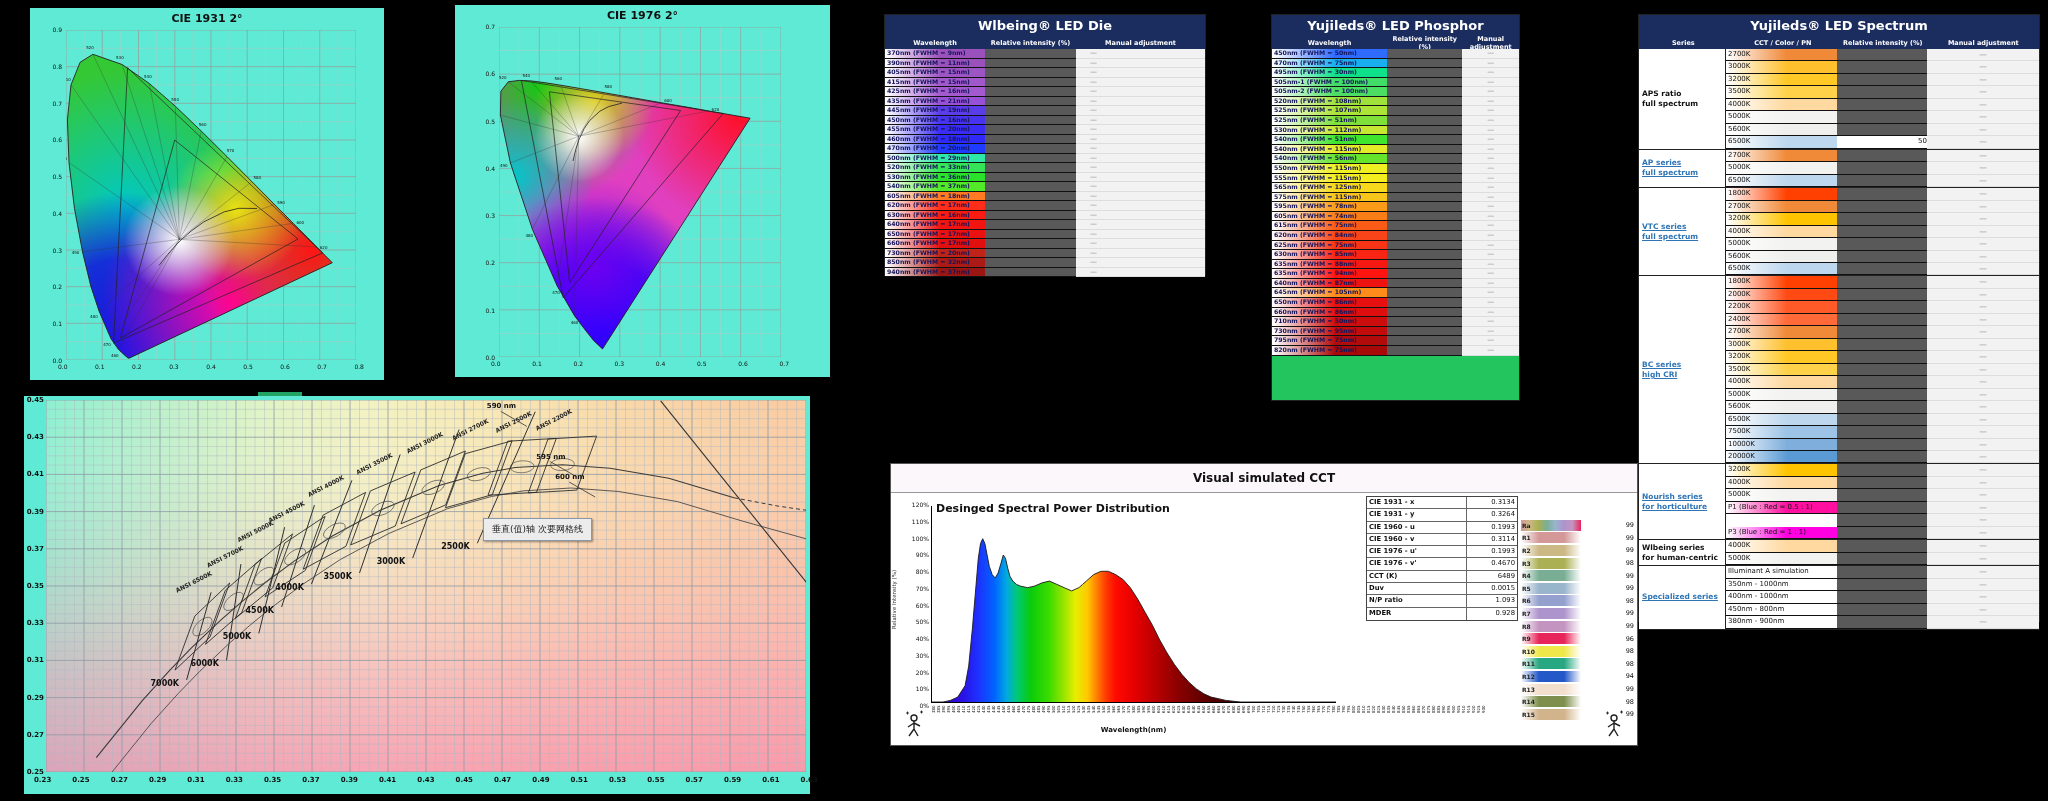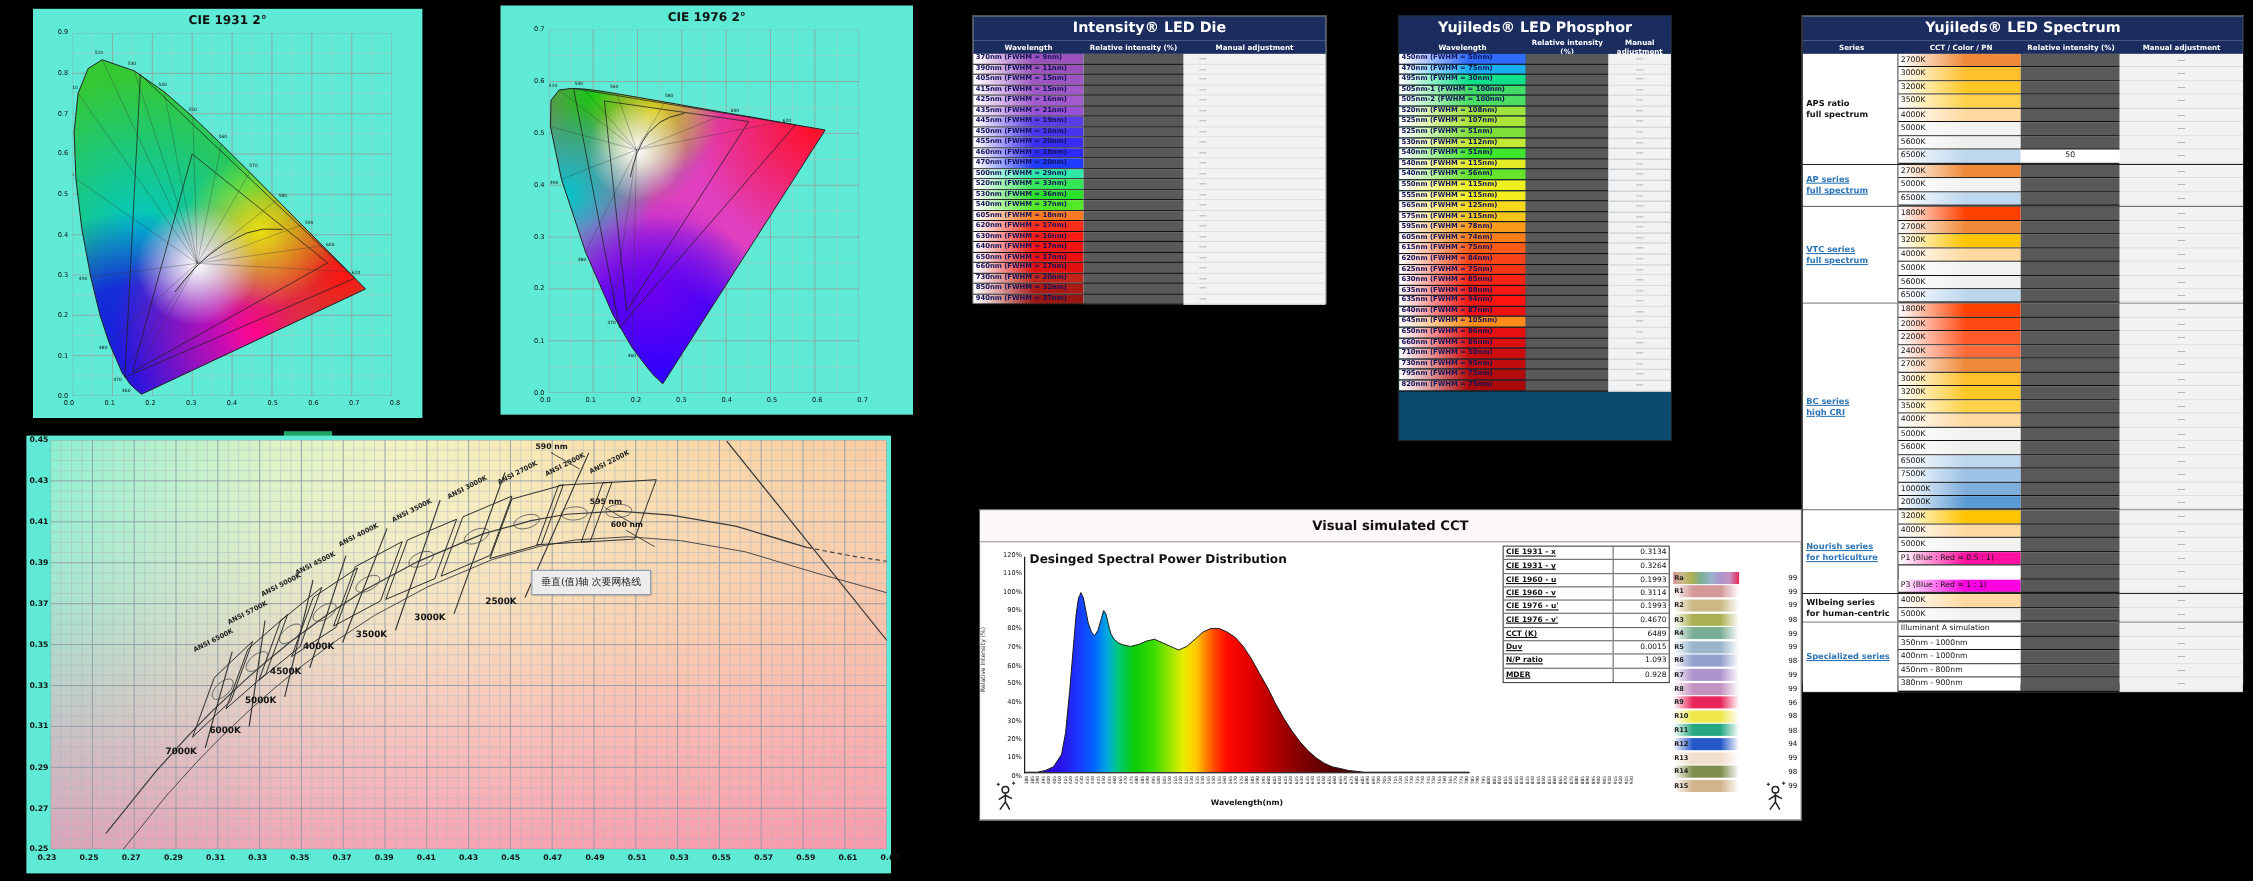--- a/index.html
+++ b/index.html
@@ -40,21 +40,21 @@
 
   
   .ttitle { background:var(--navy,#1B2D5F); color:#fff; font-weight:bold;
     text-align:center; font-size:13px; height:22px; line-height:22px; }
   .thead { background:var(--navy,#1B2D5F); color:#fff; font-weight:bold;
     font-size:6.5px; height:12px; display:flex; align-items:center; }
   .thead > div { text-align:center; }
   .tbody { display:flex; flex-direction:column; }
 
   #pdie  { left:884px; top:14px; width:322px; height:262px; background:#fff; border:1px solid #222; }
-  #pphos { left:1271px; top:14px; width:249px; height:387px; background:#0c4a6e; border:1px solid #222; }
+  #pphos { left:1271px; top:14px; width:249px; height:387px; background:#22c55e; border:1px solid #222; }
   #pspec { left:1638px; top:14px; width:402px; height:608px; background:#fff; border:1px solid #222; }
 
   #pdie .c1{width:100px;} #pdie .c2{width:91px;} #pdie .c3{width:129px;}
   .die-row { display:flex; height:9.5px; }
   .die-wl  { width:100px; font-size:6.2px; font-weight:bold; color:#14145A;
     padding-left:2px; border-bottom:1px solid #111; line-height:8.5px; white-space:nowrap; overflow:hidden;}
   .die-int { width:91px; background:var(--darkcell,#595959); border-bottom:1px solid #111; }
   .die-man { width:129px; background:var(--lightcell,#F2F2F2); border-bottom:1px solid #ddd;
     color:#888; font-size:7px; line-height:8.5px; padding-left:14px; }
 
@@ -70,21 +70,21 @@
   .spec-group { display:flex; border-bottom:1px solid #222; }
   .spec-series { width:89px; border-right:1px solid #222; display:flex;
     flex-direction:column; justify-content:center; padding-left:3px; background:#fff; }
   .spec-series span { font-size:7.5px; font-weight:bold; color:#111; line-height:10px; }
   .spec-series span.link { color:var(--link,#2E75B6); text-decoration:underline; }
   .spec-rows { flex:1; display:flex; flex-direction:column; }
   .spec-row { display:flex; height:12.478px; }
   .spec-cct { width:111px; font-size:7px; font-weight:normal; color:#111;
     padding-left:2px; line-height:11.5px; border-bottom:1px solid #111; white-space:nowrap; overflow:hidden;}
   .spec-int { width:90px; background:var(--darkcell,#595959); border-bottom:1px solid #111;
-    font-size:7px; line-height:11.5px; text-align:center; color:#111; }
+    font-size:7px; line-height:11.5px; text-align:right; color:#111; }
   .spec-int.filled { background:#fff; }
   .spec-man { width:112px; background:var(--lightcell,#F2F2F2); border-bottom:1px solid #ddd;
     color:#888; font-size:7.5px; line-height:11.5px; text-align:center; }
 
   
   #pvcct { left:890px; top:463px; width:748px; height:283px; background:#fff; border:1px solid #555; }
   #vtitle { height:29px; line-height:29px; text-align:center; font-size:12px;
     font-weight:bold; color:#111; background:#FCF7FA; border-bottom:1px solid #999; }
   #spd-title { position:absolute; left:45px; top:38px; font-size:11px; font-weight:bold; color:#111; }
   #spd-ylabel { position:absolute; left:0px; top:80px; font-size:5.5px; color:#333;
@@ -96,21 +96,21 @@
     border-left:1px solid #000; border-bottom:1px solid #000; }
   #spd-xticks { position:absolute; left:40px; top:241px; width:405px; height:20px; display:flex; }
   #spd-xticks span { flex:1 0 0; font-size:4px; color:#111; writing-mode:vertical-rl;
     transform:rotate(180deg); text-align:right; overflow:visible; }
   #spd-xlabel { position:absolute; left:40px; top:262px; width:405px; text-align:center;
     font-size:7px; font-weight:bold; color:#111; }
   #vmetrics { position:absolute; left:475px; top:32px; width:152px; border:1px solid #444; }
   .m-row { display:flex; height:12.3px; border-bottom:1px solid #666; }
   .m-row:last-child { border-bottom:none; }
   .m-label { width:100px; font-size:6.8px; font-weight:bold; color:#111;
-    padding-left:2px; line-height:11.5px; border-right:1px solid #666;text-decoration:underline; }
+    padding-left:2px; line-height:11.5px; border-right:1px solid #666; }
   .m-val { flex:1; font-size:6.8px; color:#111; text-align:right;
     padding-right:2px; line-height:11.5px; }
   #vcri { position:absolute; left:630px; top:33px; width:113px;margin-top:22px; }
   .cri-row { display:flex; height:12.6px; align-items:center; }
   .cri-bar { width:60px; height:11px; position:relative; }
   .cri-label { position:absolute; left:1px; top:0; font-size:6px; font-weight:bold;
     color:#222; line-height:11px; }
   .cri-val { flex:1; text-align:right; font-size:6.5px; color:#111; }
   .corner-icon { position:absolute; top:246px; width:22px; height:30px; }
   #icon-left { left:12px; } #icon-right { right:12px; }
@@ -642,21 +642,21 @@
       <span>0.55</span>
       <span>0.57</span>
       <span>0.59</span>
       <span>0.61</span>
       <span>0.63</span>
     </div>
   <div id="ztooltip">垂直(值)轴 次要网格线</div>
 </div>
 
 <div class="panel" id="pdie">
-  <div class="ttitle">Intensity® LED Die</div>
+  <div class="ttitle">Wlbeing® LED Die</div>
   <div class="thead">
     <div class="c1">Wavelength</div>
     <div class="c2">Relative intensity (%)</div>
     <div class="c3">Manual adjustment</div>
   </div>
   <div class="tbody">
 
   <div class="die-row">
         <div class="die-wl" style="background: linear-gradient(90deg, rgb(255, 255, 255) 1%, rgb(155, 81, 188) 55%, rgb(155, 81, 188) 100%);">370nm (FWHM = 9nm)</div>
         <div class="die-int"></div>

